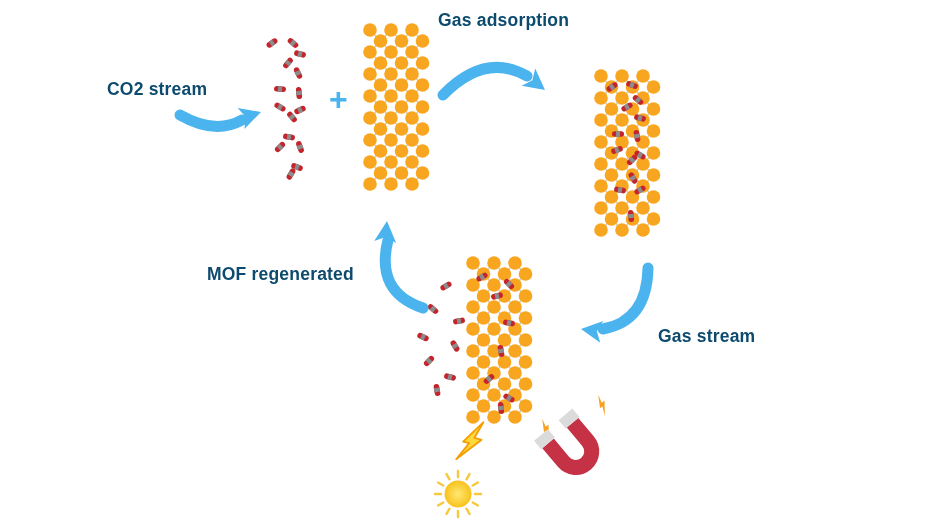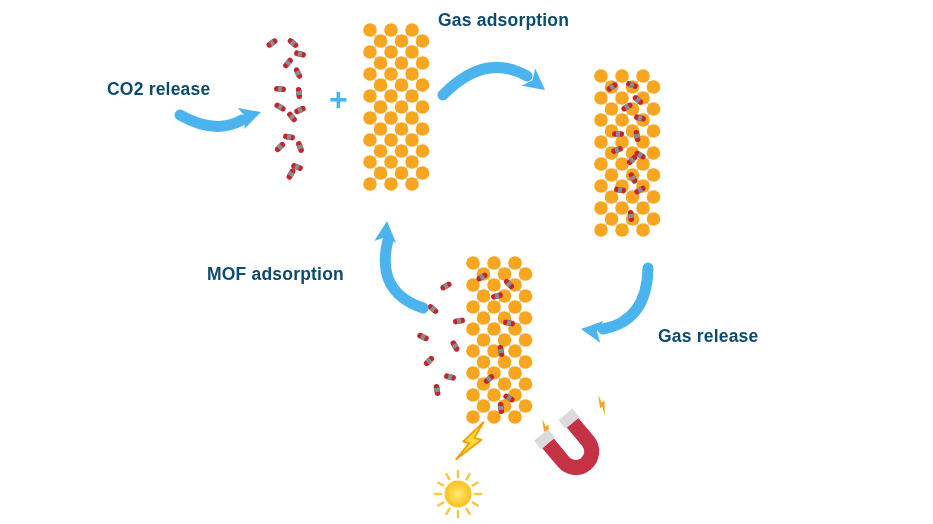--- a/index.html
+++ b/index.html
@@ -603,18 +603,18 @@
         <line x1="441" y1="494" x2="435" y2="494" stroke="#F5C93D" stroke-width="2.4" stroke-linecap="round"></line>
         <line x1="443.2775681356645" y1="485.5" x2="438.0814157129579" y2="482.5" stroke="#F5C93D" stroke-width="2.4" stroke-linecap="round"></line>
         <line x1="449.5" y1="479.2775681356645" x2="446.5" y2="474.0814157129579" stroke="#F5C93D" stroke-width="2.4" stroke-linecap="round"></line>
         <line x1="458" y1="477" x2="458" y2="471" stroke="#F5C93D" stroke-width="2.4" stroke-linecap="round"></line>
         <line x1="466.5" y1="479.2775681356645" x2="469.5" y2="474.0814157129579" stroke="#F5C93D" stroke-width="2.4" stroke-linecap="round"></line>
         <line x1="472.7224318643355" y1="485.5" x2="477.9185842870421" y2="482.5" stroke="#F5C93D" stroke-width="2.4" stroke-linecap="round"></line>
         <circle cx="458" cy="494" r="13.5" fill="url(#sunGrad)"></circle>
       </g>
     </svg>
 
-  <div class="lbl" id="lbl-co2-stream">CO2 release</div>
+  <div class="lbl" id="lbl-co2-stream">CO2 stream</div>
   <div class="lbl" id="lbl-plus">+</div>
   <div class="lbl" id="lbl-gas-adsorption">Gas adsorption</div>
-  <div class="lbl" id="lbl-gas-release">Gas release</div>
-  <div class="lbl" id="lbl-mof-regenerated">MOF adsorption</div>
+  <div class="lbl" id="lbl-gas-release">Gas stream</div>
+  <div class="lbl" id="lbl-mof-regenerated">MOF regenerated</div>
 </div>
 
 </body></html>

